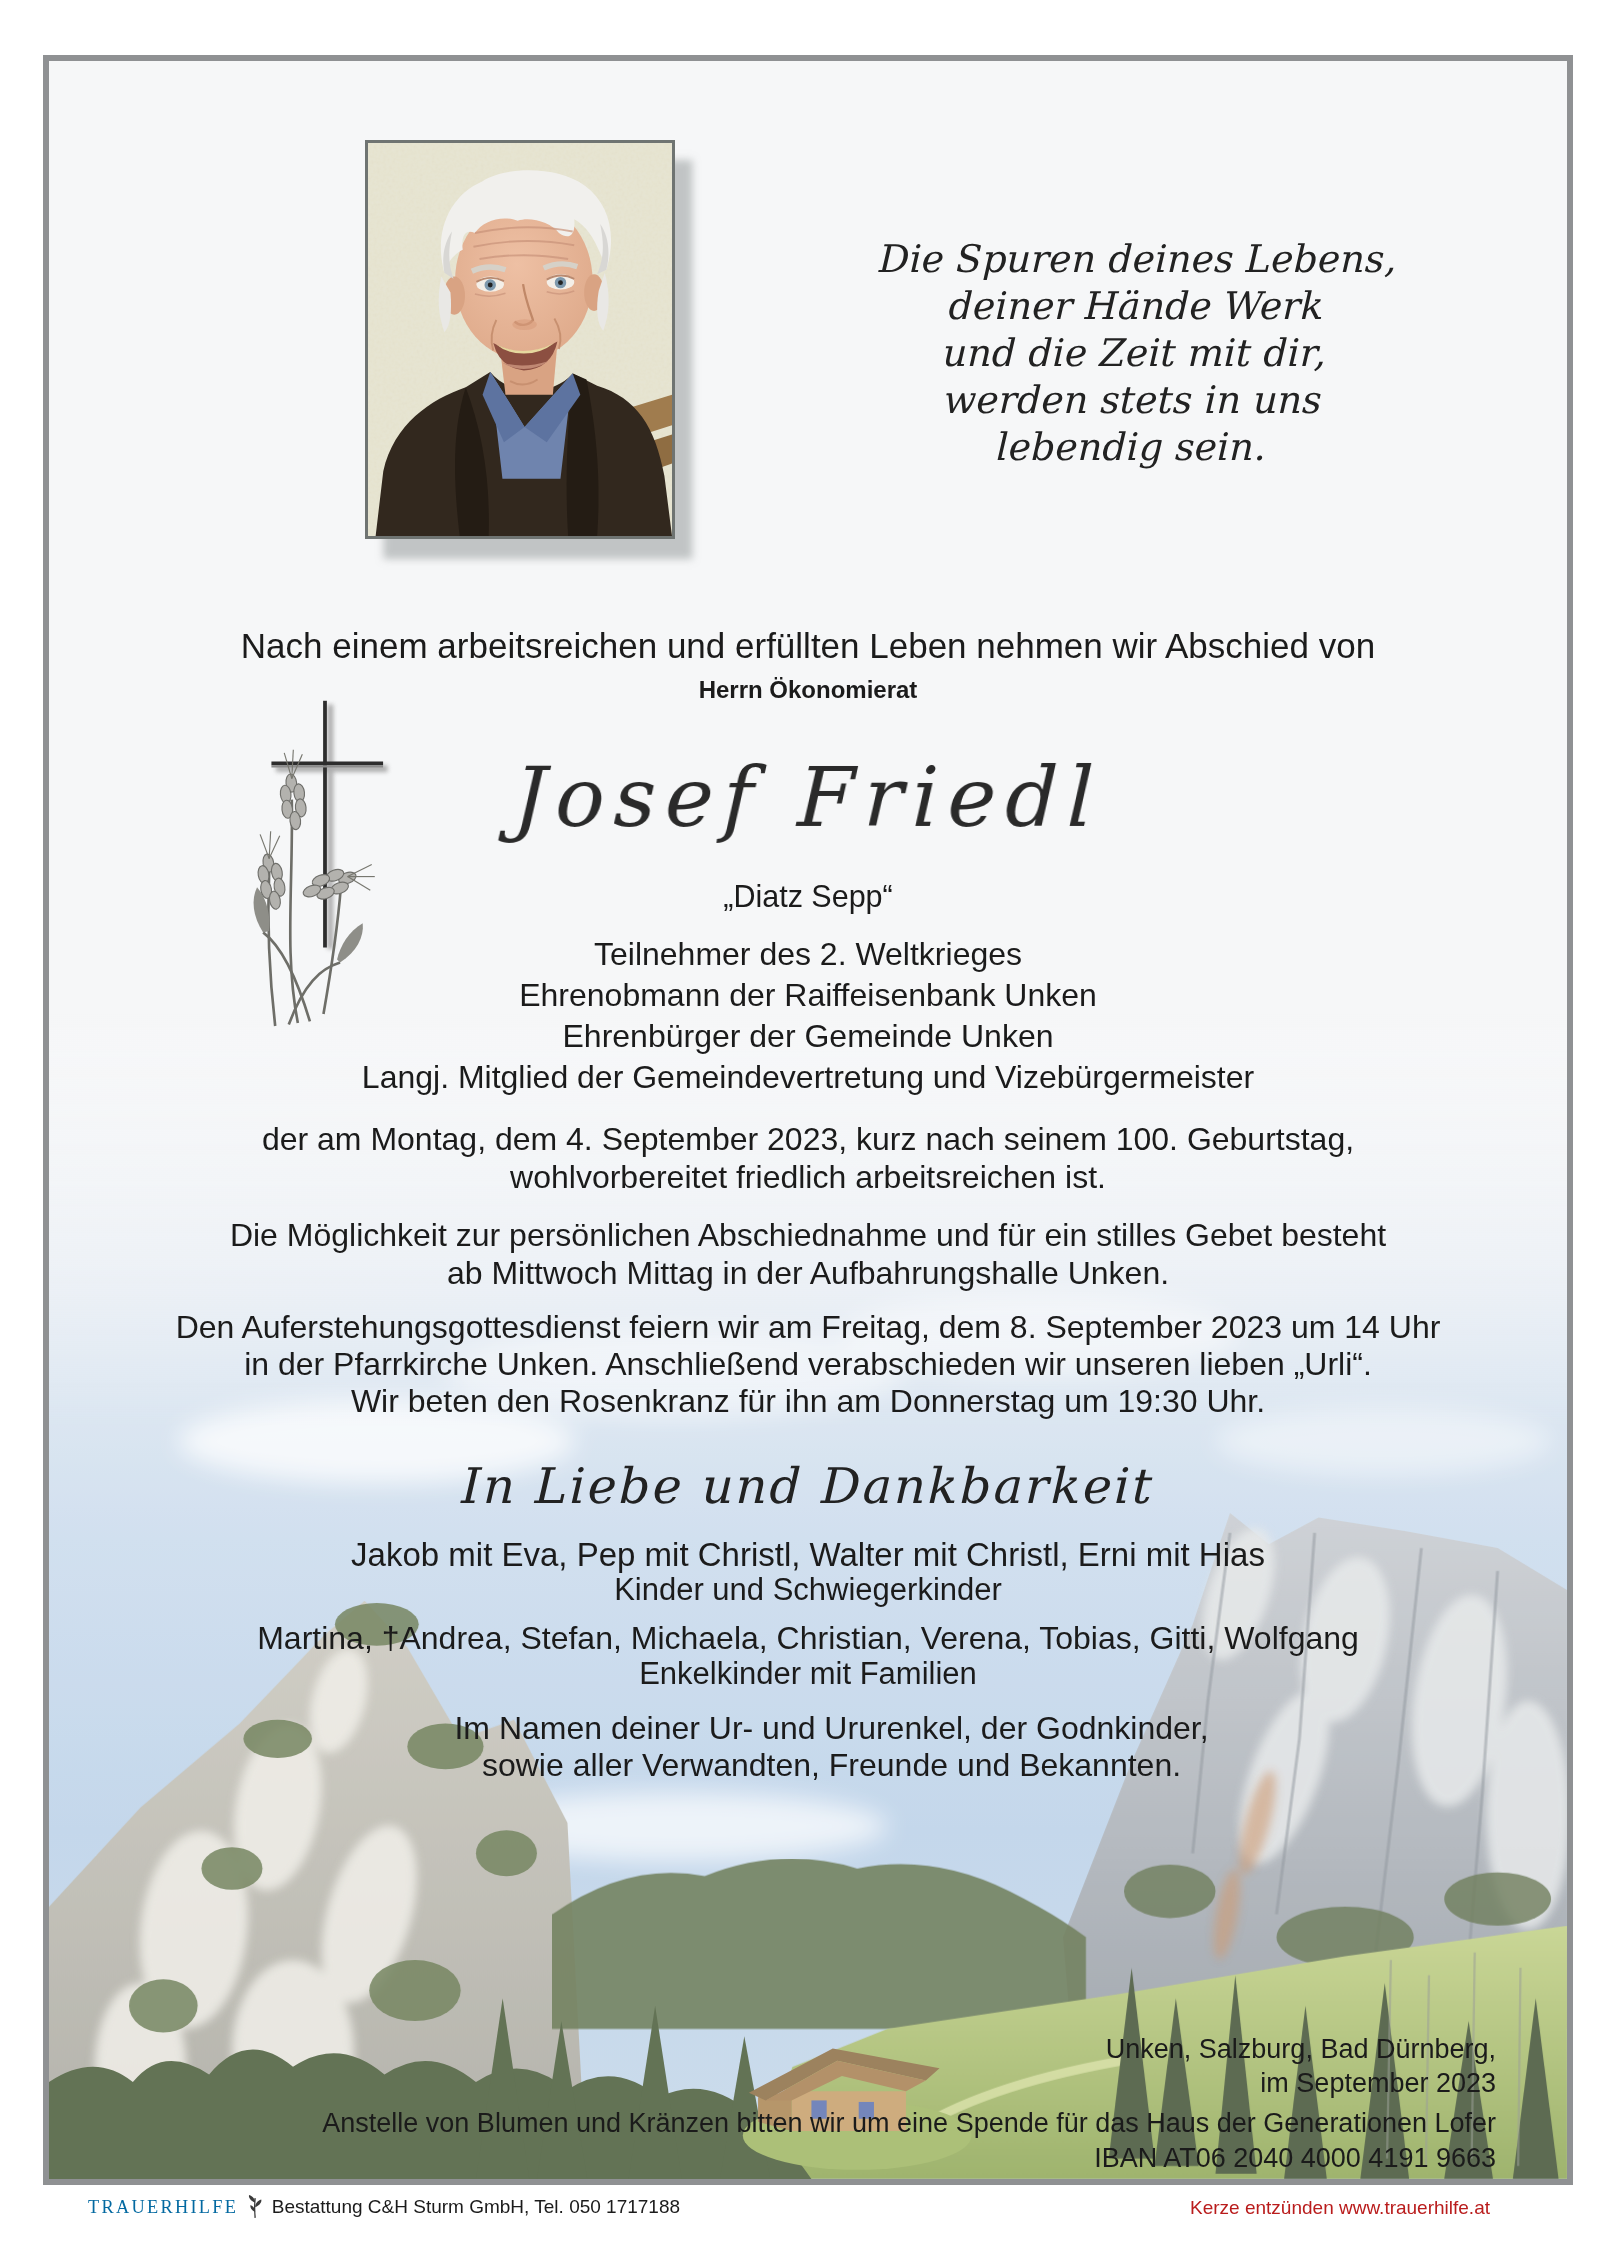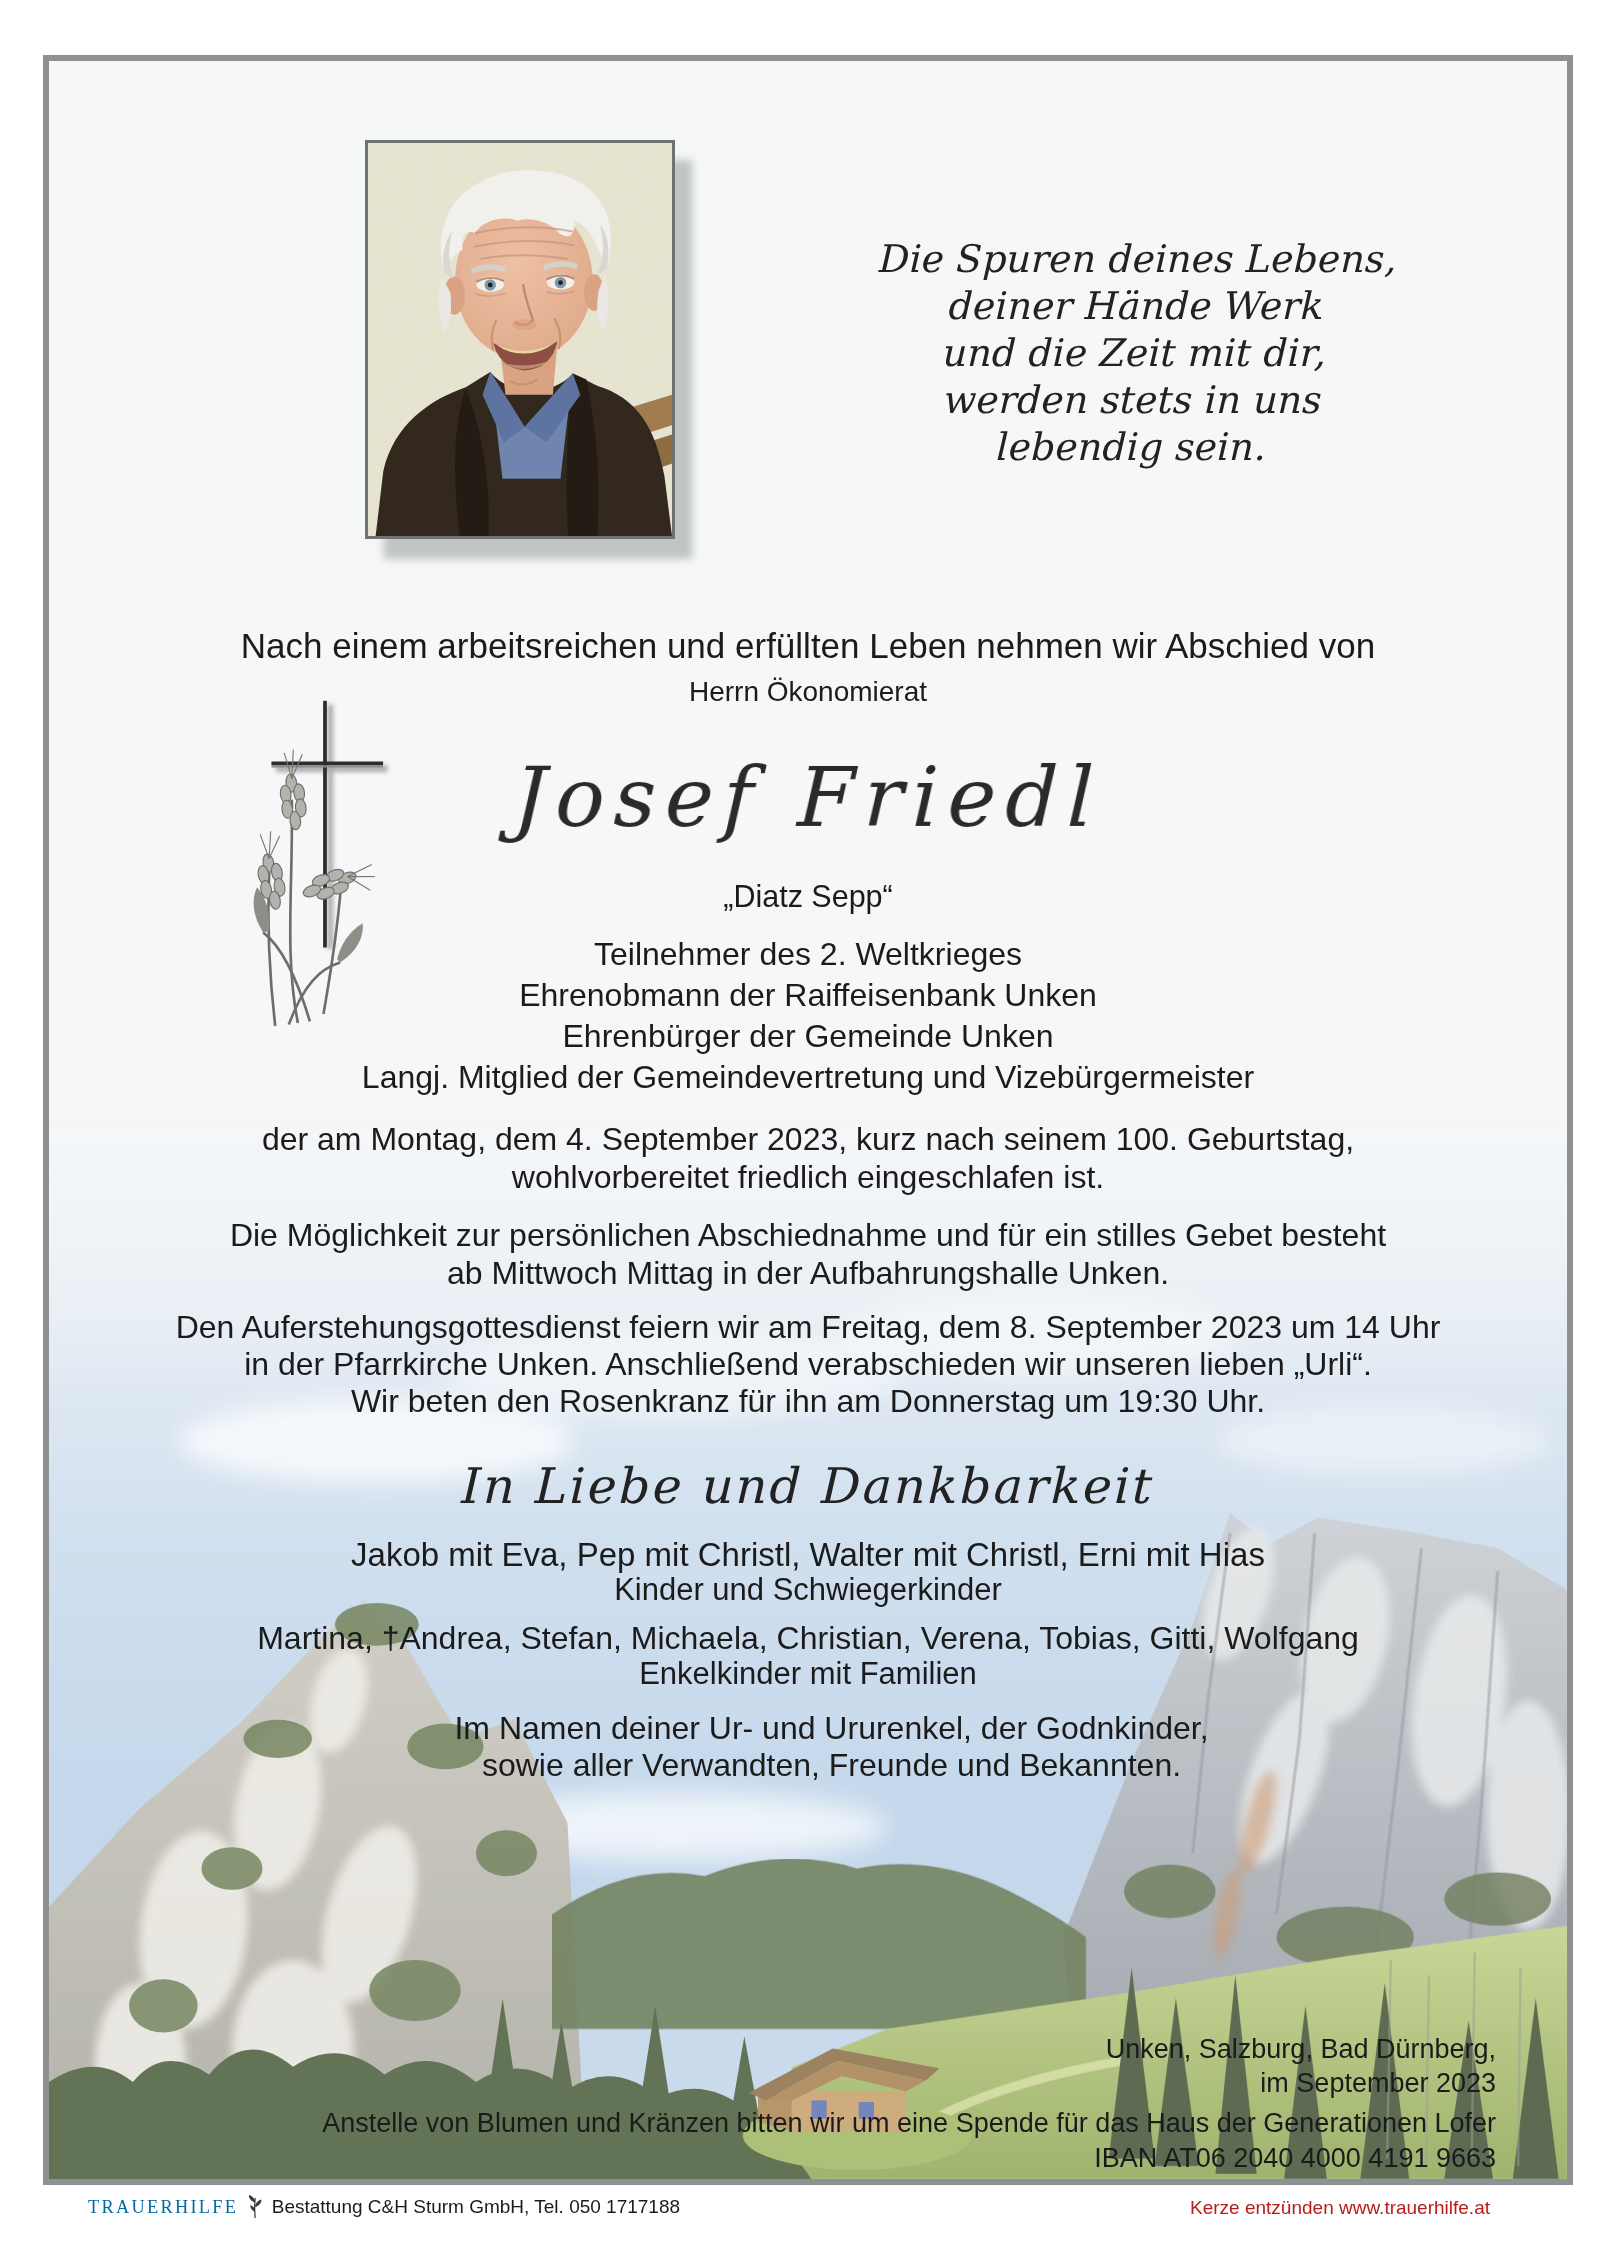--- a/index.html
+++ b/index.html
@@ -10,21 +10,21 @@
   .landscape{position:absolute;left:0;top:953px;width:1518px;height:1165px;}
   .photo{position:absolute;left:316px;top:79px;width:304px;height:393px;
          border:3.1px solid #6f7472;box-shadow:18.3px 20px 7.6px rgba(150,155,155,.55);
          background:#ebe9d8;overflow:hidden;}
   .line{position:absolute;left:0;right:0;text-align:center;white-space:nowrap;}
   .poem{position:absolute;left:773px;top:175px;width:625px;text-align:center;
         font-family:"DejaVu Serif",serif;font-style:italic;font-size:38px;line-height:47px;
         color:#222;transform:skewX(-2deg);}
   .script{font-family:"DejaVu Serif",serif;font-style:italic;transform:skewX(-2deg);}
   .intro{top:565px;font-size:35px;}
-  .honorific{top:615px;font-size:28px;}
+  .honorific{top:615px;font-size:24px;font-weight:bold;}
   .name{top:680px;font-size:82px;letter-spacing:9.2px;line-height:114px;color:#2a2a2a;}
   .nickname{top:818px;font-size:30.5px;text-align:center;}
   .titles{top:873px;font-size:32px;line-height:41px;}
   .para1{top:1059px;font-size:32px;line-height:38px;}
   .para2{top:1155px;font-size:32px;line-height:38px;}
   .para3{top:1248px;font-size:32px;line-height:37px;}
   .closing{top:1391px;font-size:49px;letter-spacing:2.3px;line-height:69px;color:#222;}
   .jakob{top:1475px;font-size:33px;}
   .kinderlabel{top:1511px;font-size:31px;}
   .martina{top:1559px;font-size:32px;}
@@ -343,21 +343,21 @@
 
     <div class="line titles">
       <div>Teilnehmer des 2. Weltkrieges</div>
       <div>Ehrenobmann der Raiffeisenbank Unken</div>
       <div>Ehrenbürger der Gemeinde Unken</div>
       <div>Langj. Mitglied der Gemeindevertretung und Vizebürgermeister</div>
     </div>
 
     <div class="line para1">
       <div>der am Montag, dem 4. September 2023, kurz nach seinem 100. Geburtstag,</div>
-      <div>wohlvorbereitet friedlich eingeschlafen ist.</div>
+      <div>wohlvorbereitet friedlich arbeitsreichen ist.</div>
     </div>
 
     <div class="line para2">
       <div>Die Möglichkeit zur persönlichen Abschiednahme und für ein stilles Gebet besteht</div>
       <div>ab Mittwoch Mittag in der Aufbahrungshalle Unken.</div>
     </div>
 
     <div class="line para3">
       <div>Den Auferstehungsgottesdienst feiern wir am Freitag, dem 8. September 2023 um 14 Uhr</div>
       <div>in der Pfarrkirche Unken. Anschließend verabschieden wir unseren lieben „Urli“.</div>

